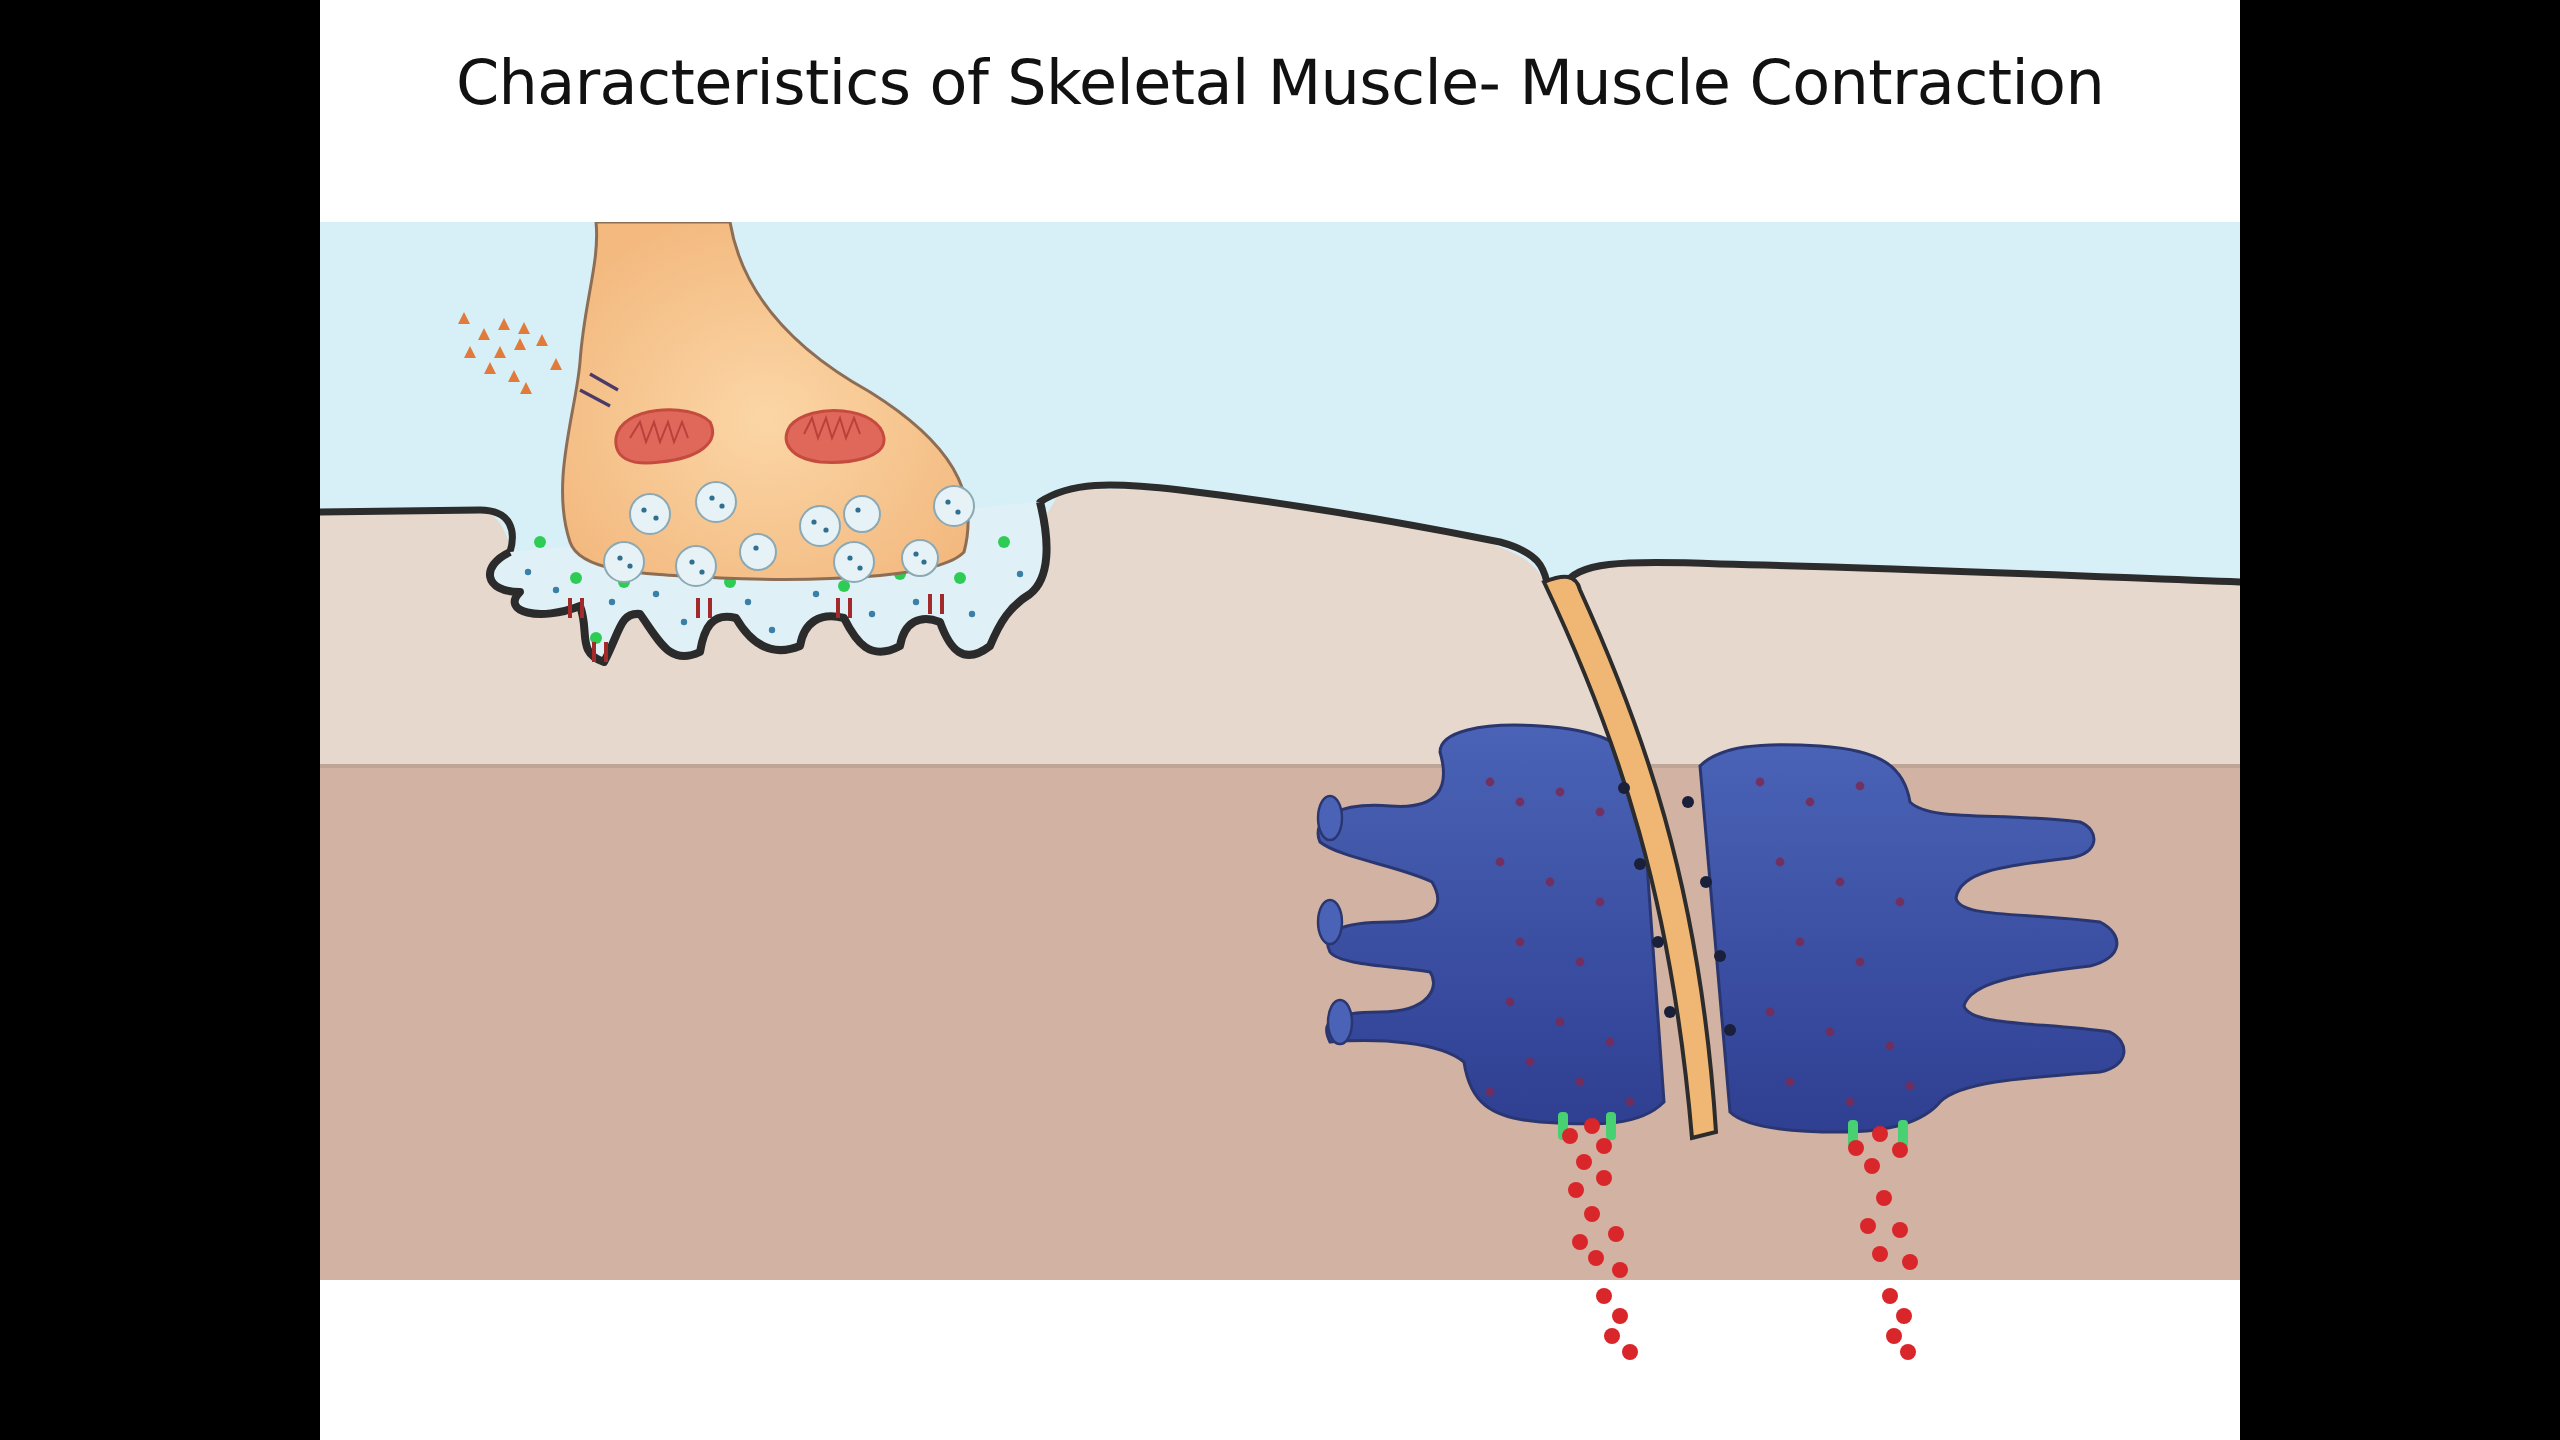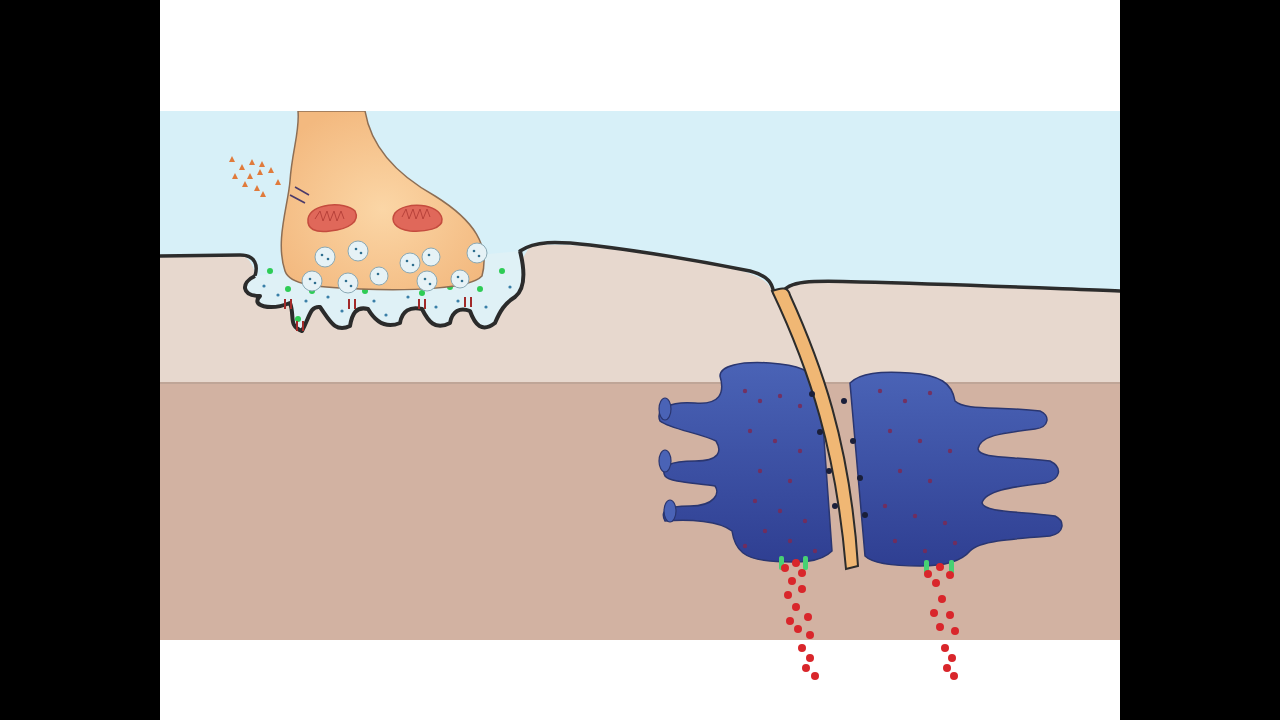--- a/index.html
+++ b/index.html
@@ -9,20 +9,21 @@
   .figure{position:absolute;left:0;top:111px;width:960px;height:529px;}
   .bar{position:absolute;top:0;width:160px;height:720px;background:#000;}
 </style>
 </head>
 <body>
 
 <div class="bar" style="left:0"></div>
 <div class="bar" style="left:1120px"></div>
 
 <div class="slide">
+  <div class="title">Characteristics of Skeletal Muscle- Muscle Contraction</div>
 
   <svg class="figure" viewBox="0 0 960 529" width="960" height="529">
     <defs>
       <linearGradient id="srg" x1="0" y1="0" x2="0" y2="1">
         <stop offset="0" stop-color="#4a63b6"></stop>
         <stop offset="1" stop-color="#2f3f92"></stop>
       </linearGradient>
       <radialGradient id="term" cx="0.5" cy="0.55" r="0.6">
         <stop offset="0" stop-color="#fbd6a6"></stop>
         <stop offset="1" stop-color="#f3b97f"></stop>

